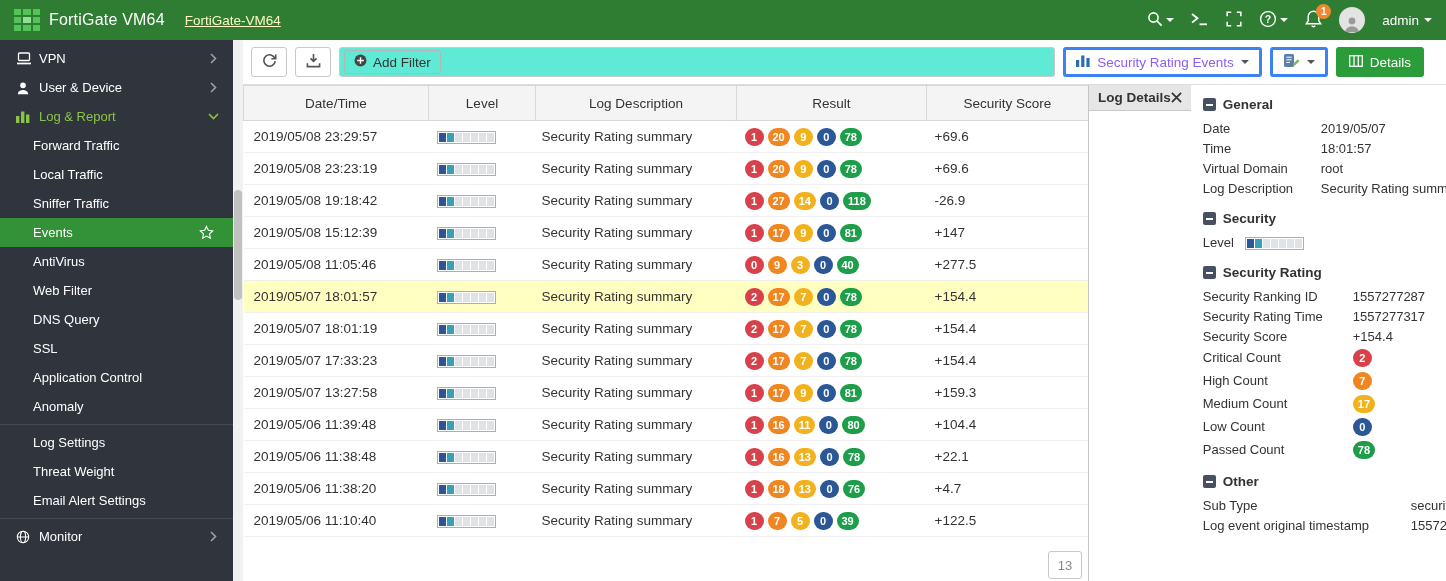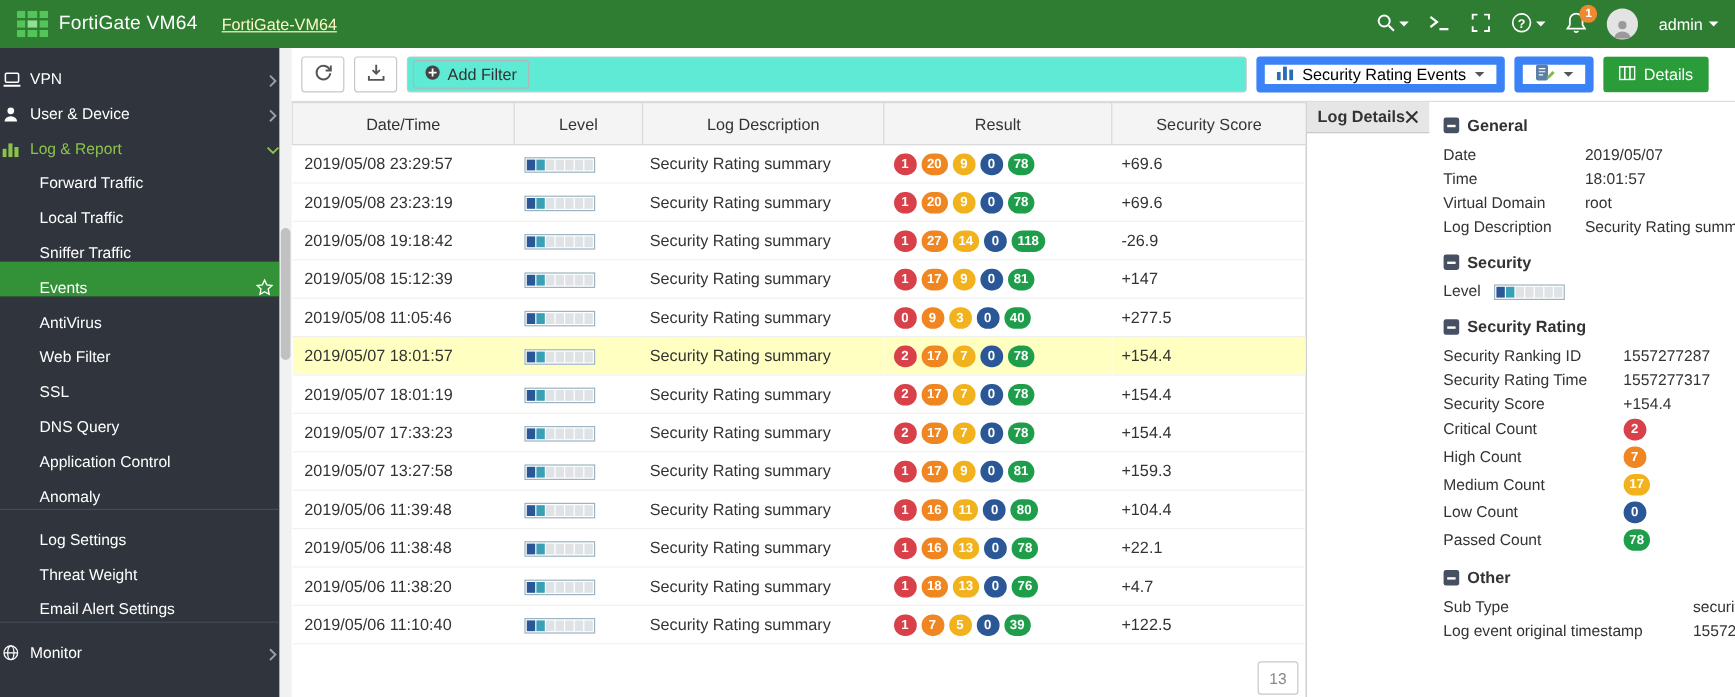--- a/index.html
+++ b/index.html
@@ -20,21 +20,21 @@
   .notif-badge{position:absolute;top:-6px;right:-9px;background:#f0882f;color:#fff;
     min-width:15px;height:15px;border-radius:8px;font-size:10px;font-weight:bold;
     display:flex;align-items:center;justify-content:center;padding:0 3px}
   .avatar{width:26px;height:26px;border-radius:50%;background:#e3e3e3;display:flex;
     align-items:flex-end;justify-content:center;overflow:hidden;cursor:pointer}
   .user-menu{display:flex;align-items:center;gap:5px;cursor:pointer;font-size:13.5px}
 
   
   .app{display:flex;height:541px}
   .sidebar{width:233px;background:#2f343d;padding-top:4px;overflow:hidden;flex-shrink:0}
-  .sb-item{height:29px;display:flex;align-items:flex-end;padding:0 2px;color:#fff;cursor:pointer}
+  .sb-item{height:29px;display:flex;align-items:center;padding:0 16px;color:#fff;cursor:pointer}
   .sb-icon{width:23px;display:inline-flex;align-items:center}
   .sb-label{flex:1;white-space:nowrap}
   .sb-chevron{display:flex;color:#9aa0a8}
   .sb-item.open .sb-label{color:#8bc34a}
   .sb-item.open .sb-chevron{color:#8bc34a}
   .sb-chevron.down svg{transform:rotate(90deg)}
   .sb-item.sub{padding-left:33px}
   .sb-item.sub.active{background:#339237}
   .sb-star{margin-left:auto;display:flex;padding-right:3px}
   .sb-divider{height:1px;background:#454b55;margin:3px 0}
@@ -45,22 +45,22 @@
 
   
   .toolbar{height:45px;display:flex;align-items:center;padding:0 8px;gap:8px;
     border-bottom:1px solid #ddd;background:#fff;flex-shrink:0}
   .tool-btn{width:36px;height:30px;background:#fff;border:1px solid #c8c8c8;border-radius:3px;
     display:flex;align-items:center;justify-content:center;cursor:pointer}
   .filter-bar{flex:1;height:30px;border:1px solid #c8c8c8;border-radius:3px;background:#5eead4;
     display:flex;align-items:center;padding:0 4px;cursor:text}
   .filter-chip{display:inline-flex;align-items:center;gap:6px;border:1px solid #b5b5b5;
     border-radius:3px;padding:2px 9px;height:24px;cursor:pointer;color:#333;font-size:13.5px}
-  .dropdown-btn{height:30px;background:#fff;border:7px solid #3b82f6;border-radius:3px;
-    display:flex;align-items:center;gap:7px;padding:0 10px;cursor:pointer;font-size:13.5px;color:#000000;
+  .dropdown-btn{height:30px;background:#fff;border:3px solid #3b82f6;border-radius:3px;
+    display:flex;align-items:center;gap:7px;padding:0 10px;cursor:pointer;font-size:13.5px;color:#8b5cf6;
     font-family:"Liberation Sans",sans-serif}
   .caret-dark{width:0;height:0;border-left:4px solid transparent;border-right:4px solid transparent;border-top:4px solid #555}
   .details-btn{height:30px;background:#2b9c3a;border:1px solid #27903500;border-radius:3px;color:#fff;
     display:flex;align-items:center;gap:7px;padding:0 12px;cursor:pointer;font-size:13.5px;
     font-family:Liberation Sans, sans-serif;margin-right:14px}
 
   
   .content{flex:1;display:flex;min-height:0}
   .table-area{width:845px;flex-shrink:0;position:relative;overflow:hidden}
   table{table-layout:fixed;width:100%;border-collapse:collapse}
@@ -241,24 +241,24 @@
           </svg>
         </span>
       </div>
       <div class="sb-item sub">
         <span class="sb-label">AntiVirus</span>
       </div>
       <div class="sb-item sub">
         <span class="sb-label">Web Filter</span>
       </div>
       <div class="sb-item sub">
+        <span class="sb-label">DNS Query</span>
+      </div>
+      <div class="sb-item sub">
         <span class="sb-label">SSL</span>
-      </div>
-      <div class="sb-item sub">
-        <span class="sb-label">DNS Query</span>
       </div>
       <div class="sb-item sub">
         <span class="sb-label">Application Control</span>
       </div>
       <div class="sb-item sub">
         <span class="sb-label">Anomaly</span>
       </div>
       <div class="sb-divider"></div>
       <div class="sb-item sub">
         <span class="sb-label">Log Settings</span>

